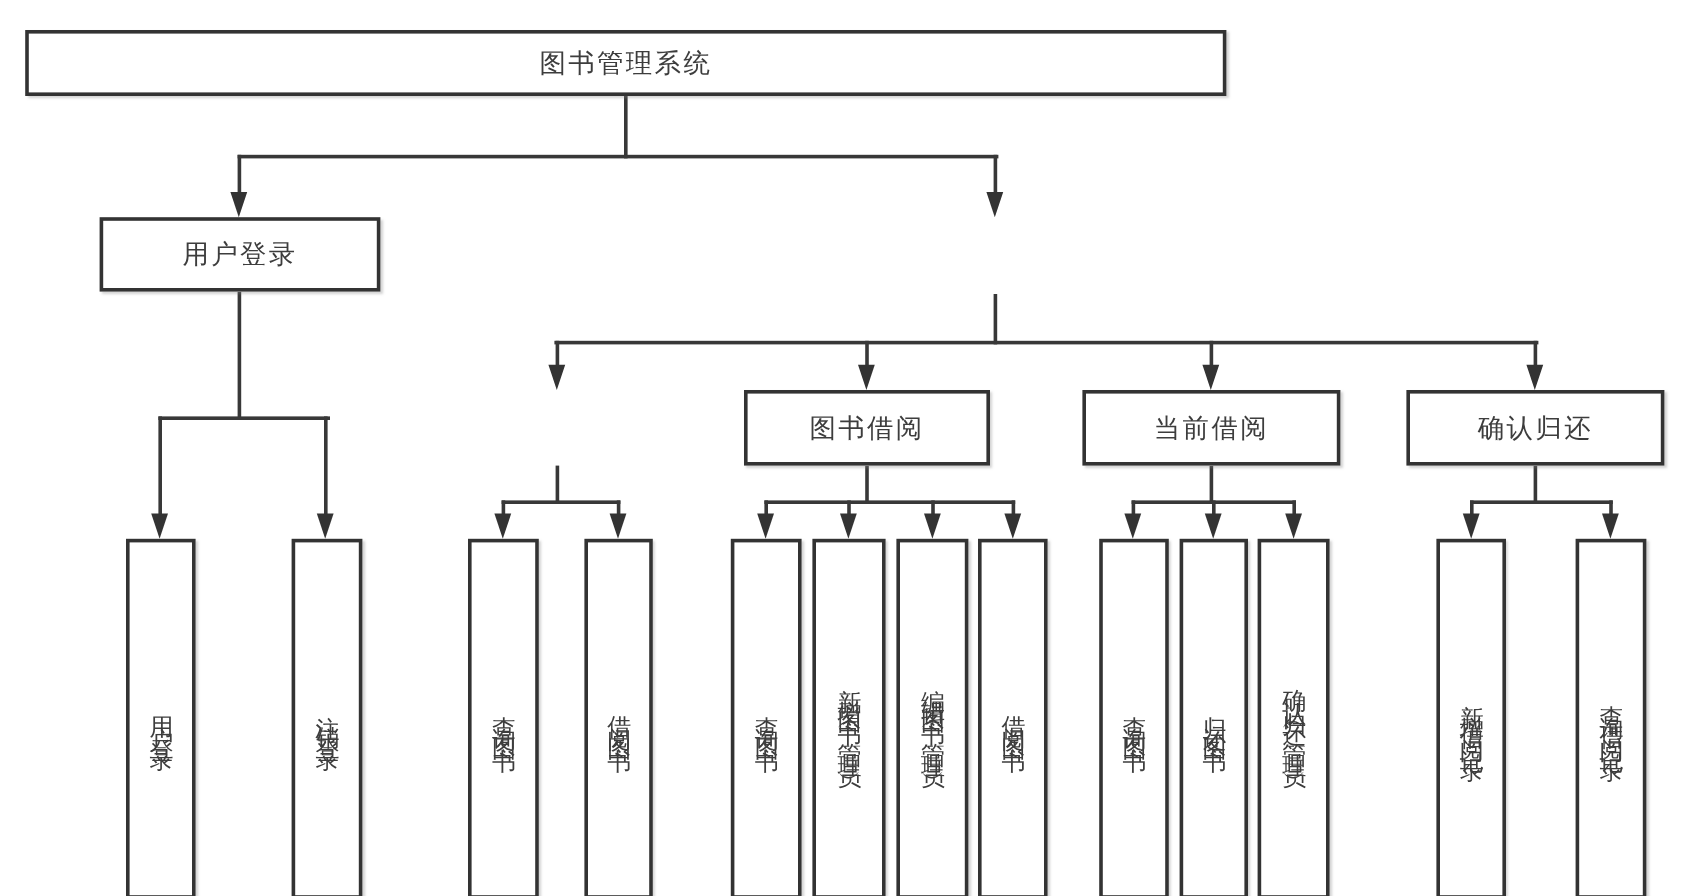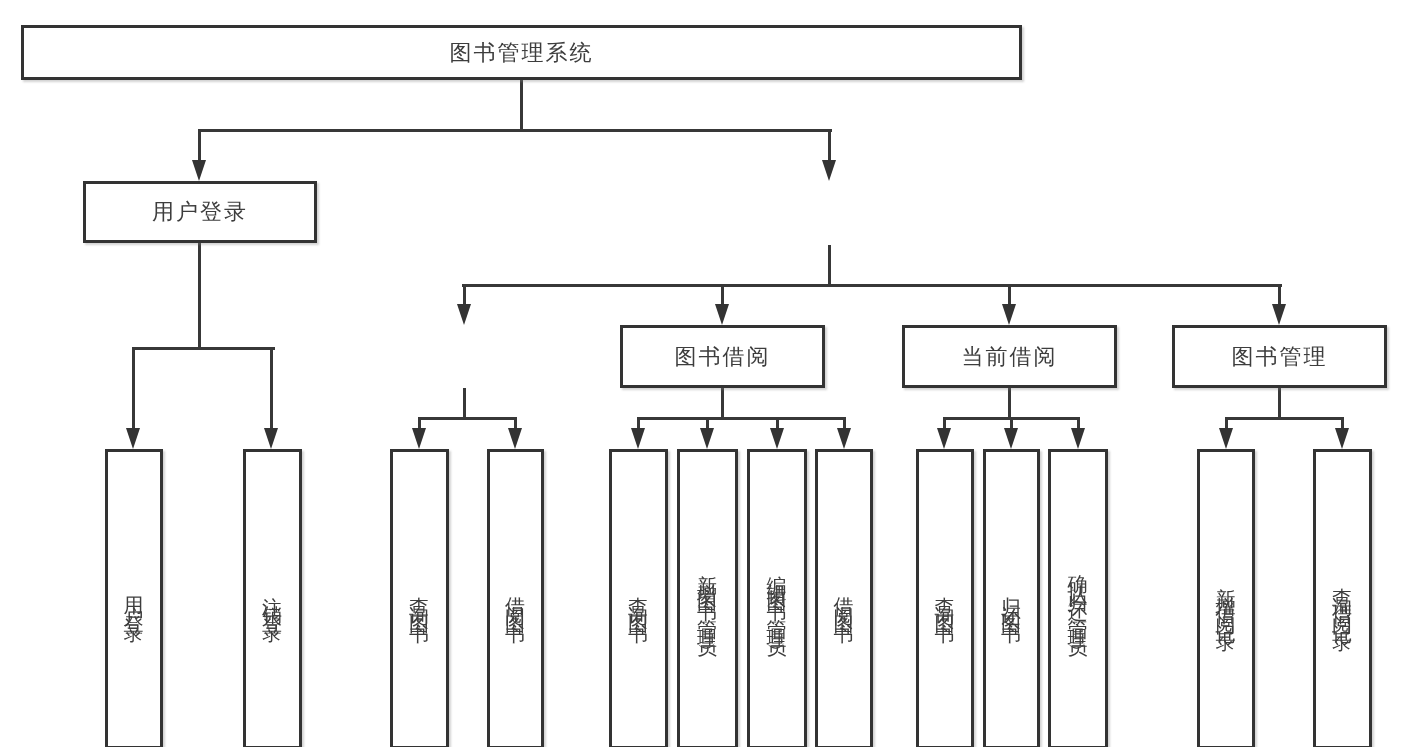--- a/index.html
+++ b/index.html
@@ -95,21 +95,21 @@
     <span class="h-label">用户登录</span>
   </div>
 
   <div class="node" style="left:620px;top:313px;width:205px;height:63px">
     <span class="h-label">图书借阅</span>
   </div>
   <div class="node" style="left:902px;top:313px;width:215px;height:63px">
     <span class="h-label">当前借阅</span>
   </div>
   <div class="node" style="left:1172px;top:313px;width:215px;height:63px">
-    <span class="h-label">图书管理</span>
+    <span class="h-label">确认归还</span>
   </div>
 
   <div class="node v-node" style="left:105px;top:437px;width:58px;height:300px">
     <span class="vt">用户登录</span>
   </div>
   <div class="node v-node" style="left:243px;top:437px;width:59px;height:300px">
     <span class="vt">注销登录</span>
   </div>
 
   <div class="node v-node" style="left:390px;top:437px;width:59px;height:300px">

